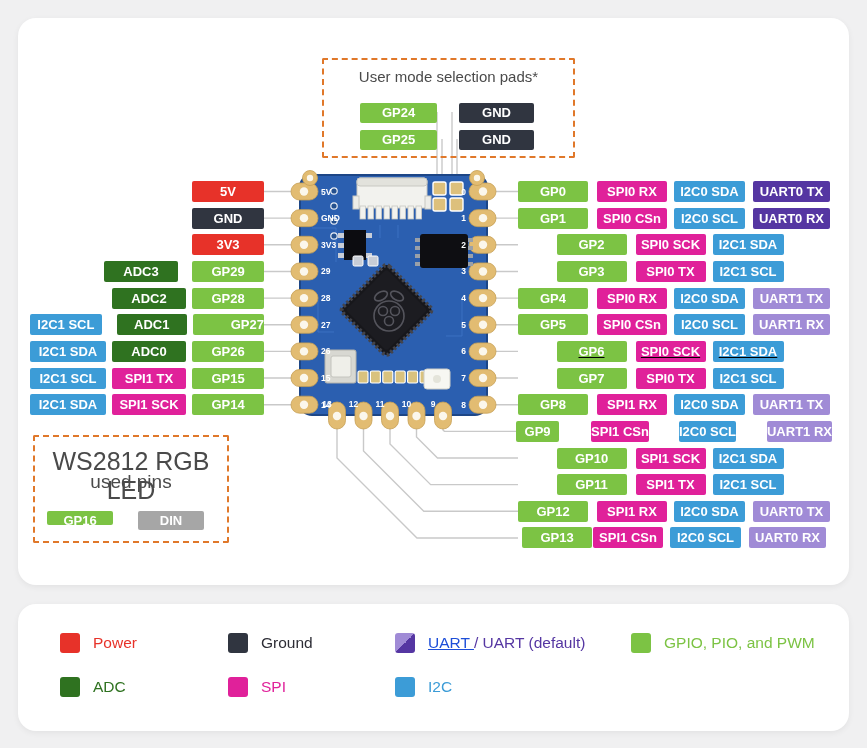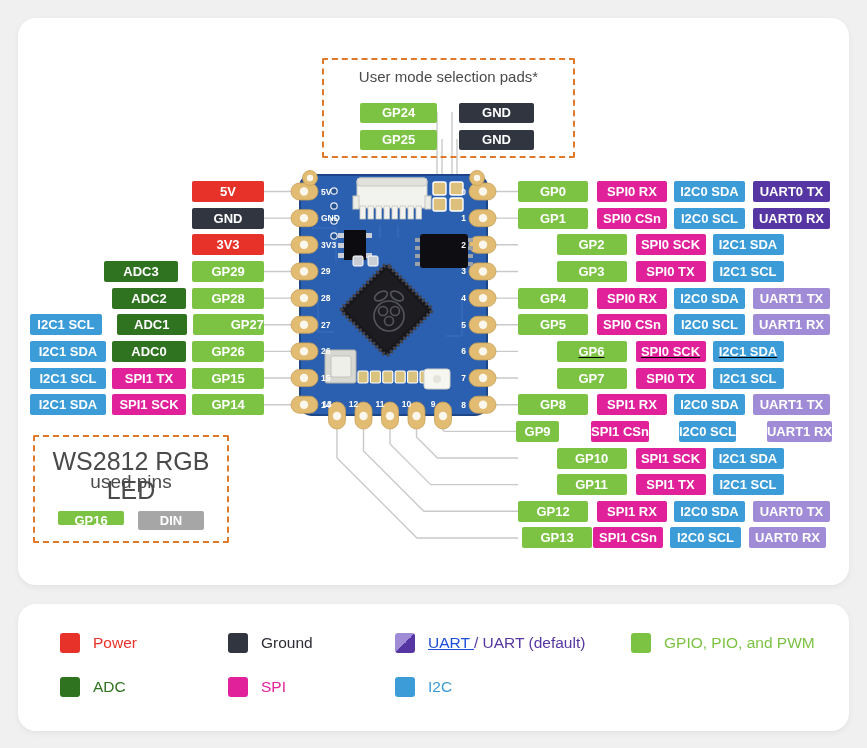--- a/index.html
+++ b/index.html
@@ -297,21 +297,21 @@
       <div class="pin-box c-ground abs-box" style="width: 75px; left: 135px; top: 43px;">GND</div>
       <div class="pin-box c-gpio abs-box" style="width: 77px; left: 36px; top: 70px;">GP25</div>
       <div class="pin-box c-ground abs-box" style="width: 75px; left: 135px; top: 70px;">GND</div>
     </div>
 </div>
 
 <div class="dashed-box" id="ws2812-box">
   <div class="box-title" id="ws-title1">WS2812 RGB LED</div>
   <div class="box-title" id="ws-title2">used pins</div>
   <div id="ws-pins">
-      <div class="pin-box c-gpio abs-box" style="width: 66px; height: 14px; line-height: 19px; left: 23px; top: 74px;">GP16</div>
+      <div class="pin-box c-gpio abs-box" style="width: 66px; height: 14px; line-height: 19px; left: 12px; top: 74px;">GP16</div>
       <div class="pin-box c-din abs-box" style="width: 66px; height: 19px; line-height: 19px; left: 103px; top: 74px;">DIN</div>
     </div>
 </div>
 
 <div id="left-rows">
     <div class="pin-row" style="top: 0px;">
       <div class="pin-box c-power" style="width: 72px;">5V</div>
     </div>
     <div class="pin-row" style="top: 26.65px;">
       <div class="pin-box c-ground" style="width: 72px;">GND</div>

